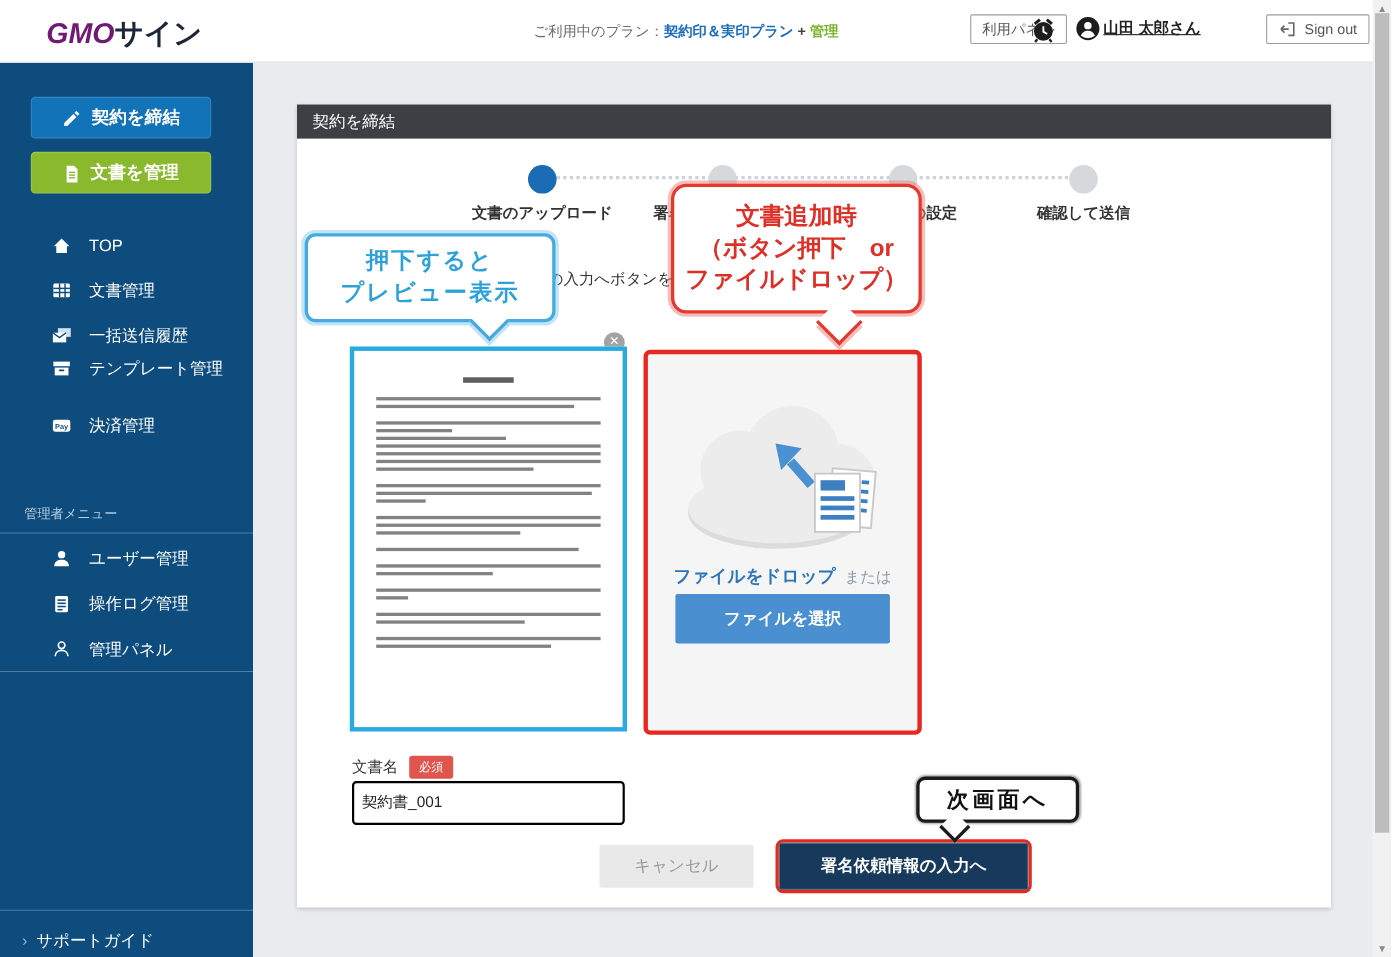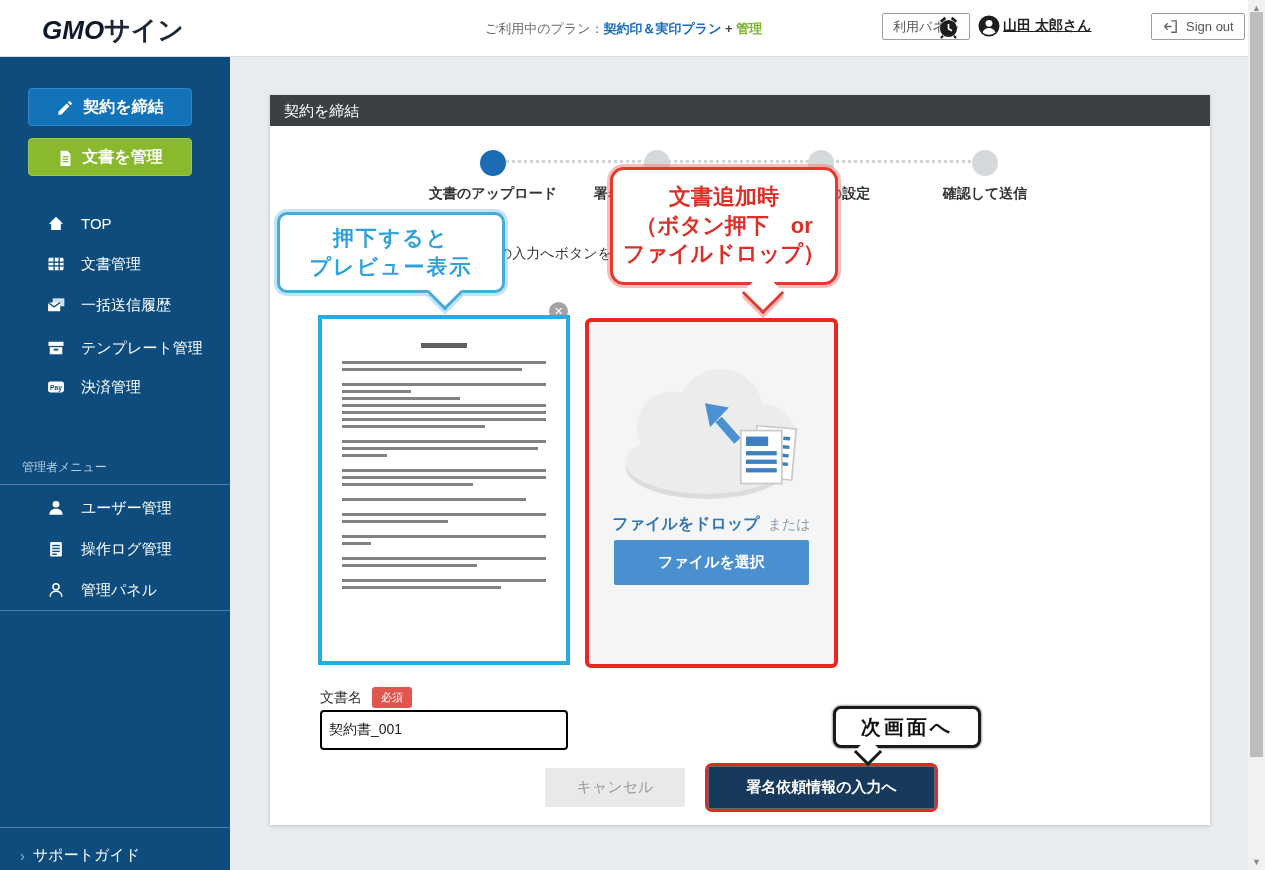--- a/index.html
+++ b/index.html
@@ -4,21 +4,21 @@
 <style>
   * { margin:0; padding:0; box-sizing:border-box; }
   html,body { width:1265px; height:870px; overflow:hidden; }
   body { font-family:"Liberation Sans","DejaVu Sans",sans-serif; background:#fff; }
   #stage { position:relative; width:1265px; height:870px; overflow:hidden; background:#fff; }
   .abs { position:absolute; }
 
   
   #header { position:absolute; left:0; top:0; width:1248px; height:57px; background:#fff; border-bottom:1px solid #d9dcde; z-index:5; }
   .logo { position:absolute; left:42px; top:13px; font-size:26px; font-weight:bold; letter-spacing:0px; }
-  .logo .gmo { color:#0f172a; font-style:italic; }
+  .logo .gmo { color:#701a75; font-style:italic; }
   .logo .sign { color:#1b2736; }
   .plan { position:absolute; left:485px; top:20px; font-size:13px; color:#6b6b6b; white-space:nowrap; }
   .plan b.pname { color:#1a6bbf; }
   .plan b.pplus { color:#444; }
   .plan b.padmin { color:#7ab52a; }
   .hbtn { position:absolute; top:13px; height:27px; background:#fff; border:1px solid #9e9e9e; border-radius:2px;
           font-size:13px; color:#555; display:flex; align-items:center; padding:0 10px; cursor:pointer;margin-left:44px; }
   .uname { position:absolute; left:1003px; top:17px; font-size:14px; font-weight:bold; color:#222; text-decoration:underline; cursor:pointer; white-space:nowrap; }
 
   
@@ -185,21 +185,21 @@
     <div class="nav-item" style="top:233px;">
       <span>
         <svg width="20" height="20" viewBox="0 0 24 24">
           <rect x="8" y="4" width="14" height="9.5" fill="#cfe0ee"></rect>
           <rect x="2.5" y="9" width="14.5" height="10.5" fill="#fff"></rect>
           <path d="M2.5 9 l7.2 5.2 L17 9" stroke="#0d4c7d" stroke-width="1.6" fill="none"></path>
         </svg>
       </span>
       <span>一括送信履歴</span>
     </div>
-    <div class="nav-item" style="top:276px;">
+    <div class="nav-item" style="top:263px;">
       <span>
         <svg width="20" height="20" viewBox="0 0 24 24">
           <rect x="3" y="4.5" width="18" height="5" fill="#fff"></rect>
           <rect x="4.5" y="11" width="15" height="8.5" fill="#fff"></rect>
           <rect x="9" y="13" width="6" height="2" rx="1" fill="#0d4c7d"></rect>
         </svg>
       </span>
       <span>テンプレート管理</span>
     </div>
     <div class="nav-item" style="top:315px;">

